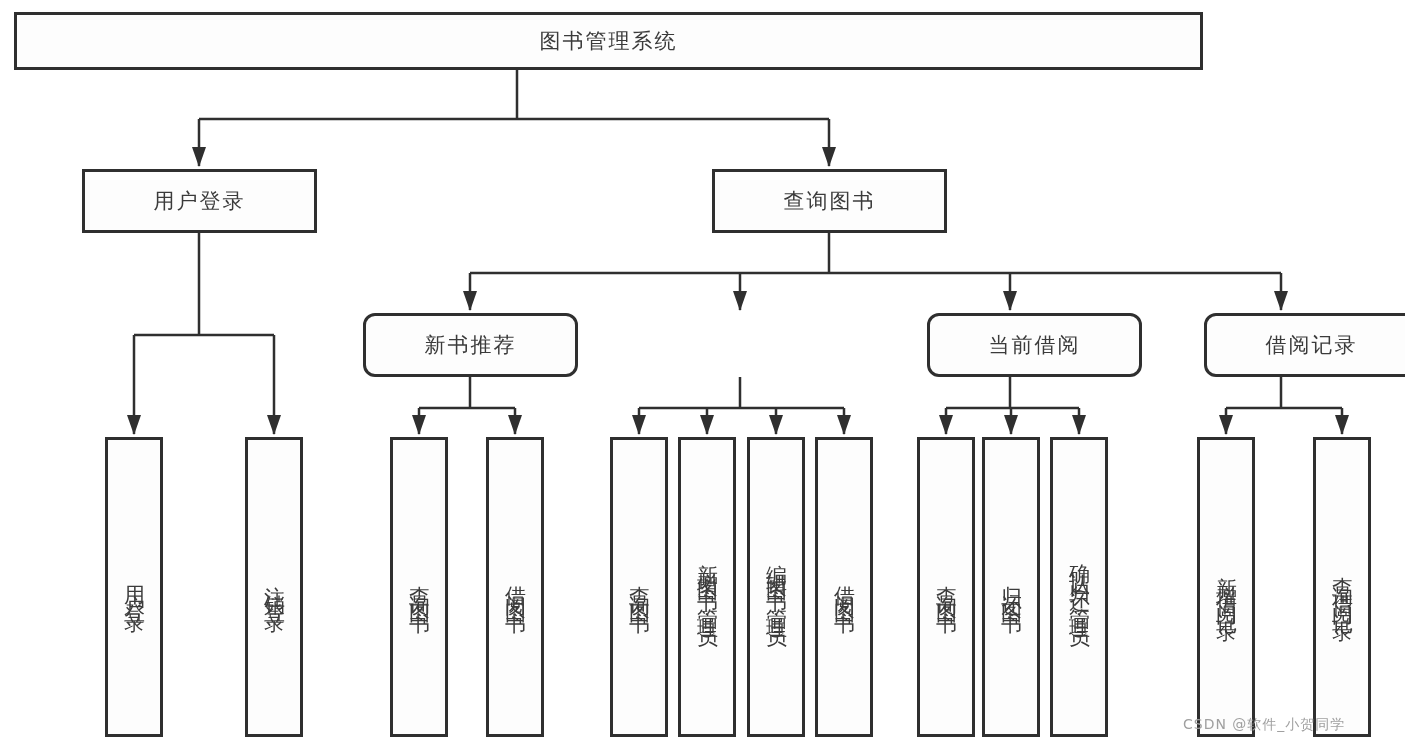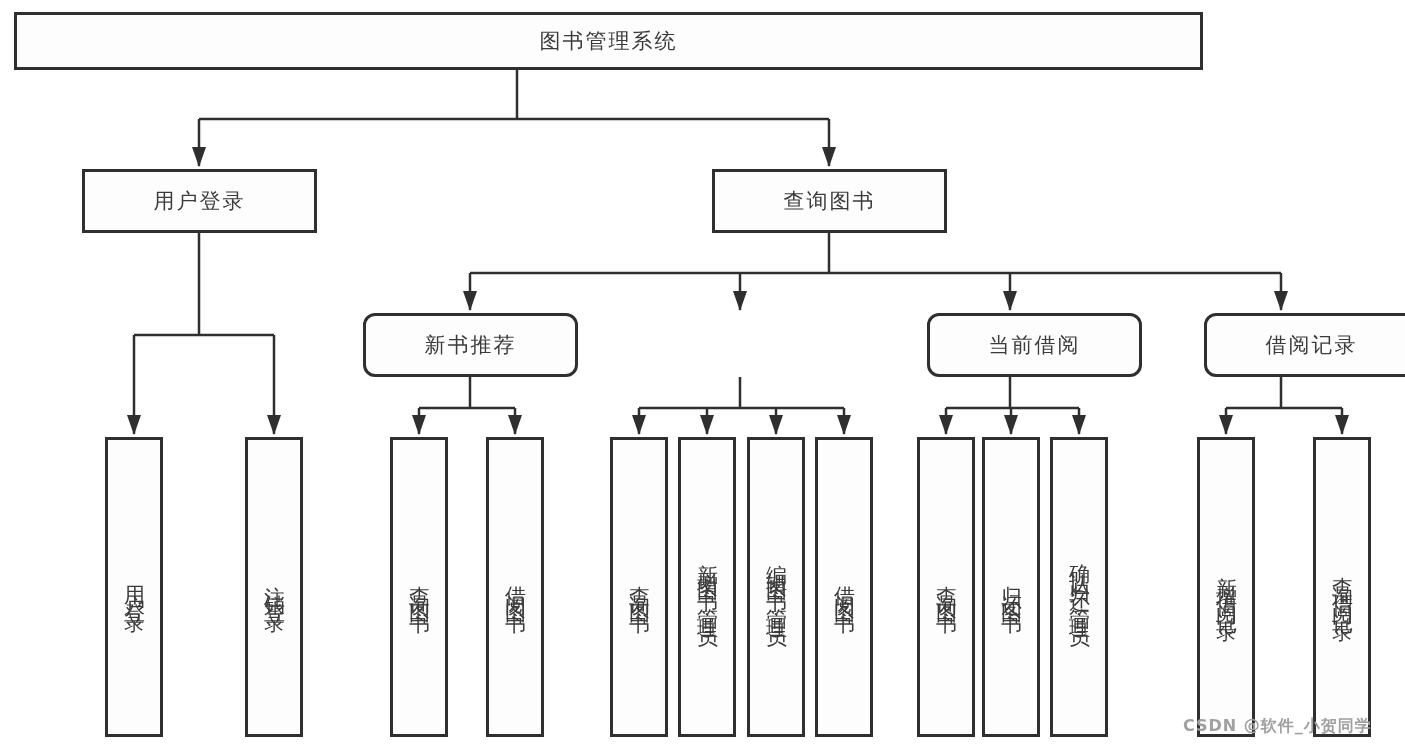--- a/index.html
+++ b/index.html
@@ -24,21 +24,21 @@
   .lv3{top:313px;width:215px;height:64px;border-radius:12px;}
   .lv3a{left:363px;} .lv3b{left:633px;} .lv3c{left:903px;margin-left:24px;} .lv3d{left:1204px;}
   .leaf{top:437px;width:58px;height:300px;}
   .lf1{left:105px;} .lf2{left:245px;}
   .lf3{left:390px;} .lf4{left:486px;}
   .lf5{left:610px;} .lf6{left:678px;} .lf7{left:747px;} .lf8{left:815px;}
   .lf9{left:917px;} .lf10{left:982px;} .lf11{left:1050px;}
   .lf12{left:1197px;} .lf13{left:1313px;}
   .watermark{
     position:absolute;left:1183px;top:716px;z-index:3;
-    font-size:16px;color:#a0a0a0;letter-spacing:1px;white-space:nowrap;font-weight:bold;
+    font-size:14px;color:#a0a0a0;letter-spacing:1px;white-space:nowrap;
   }
 </style>
 </head>
 <body>
 
 <div class="canvas">
 
   <svg class="wires" width="1405" height="747" viewBox="0 0 1405 747" aria-hidden="true">
     <defs>
       <marker id="ah" markerUnits="userSpaceOnUse" markerWidth="22" markerHeight="16" refX="19" refY="8" orient="auto">

